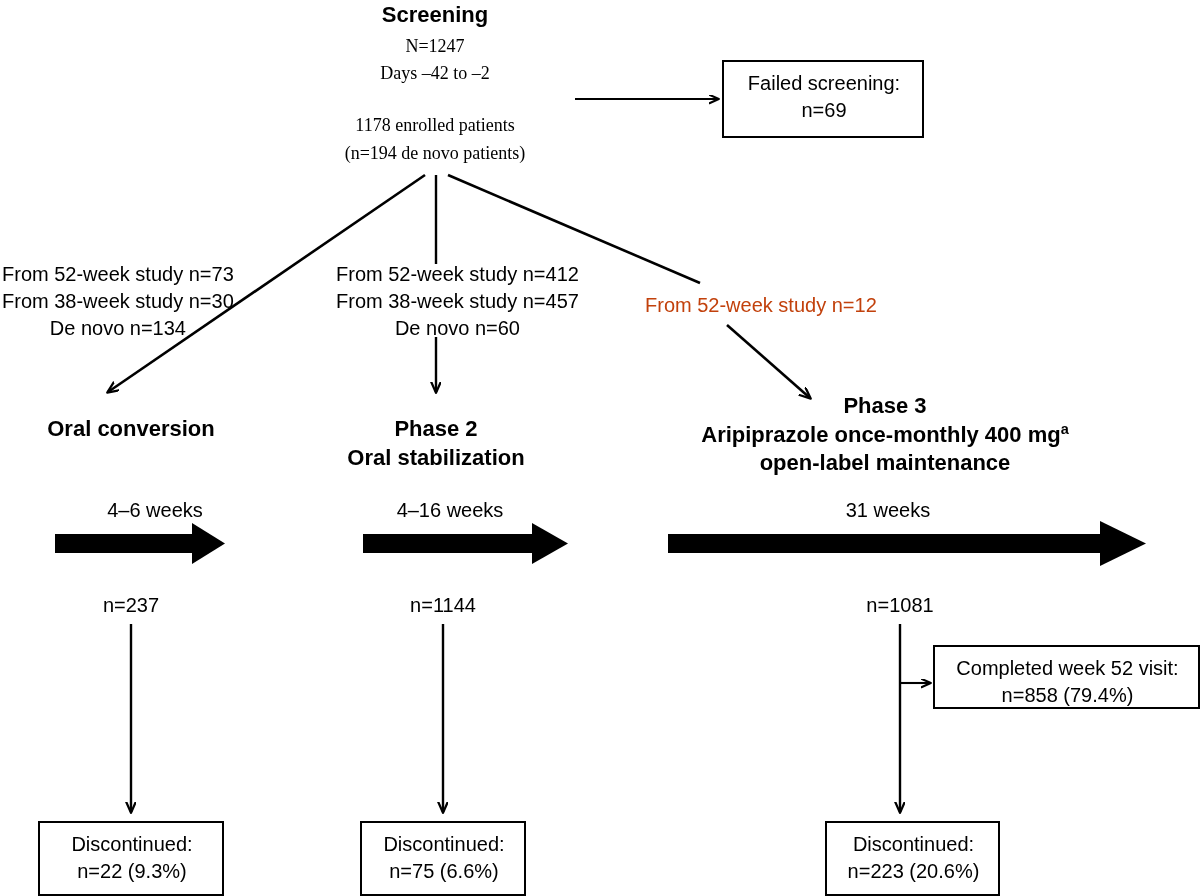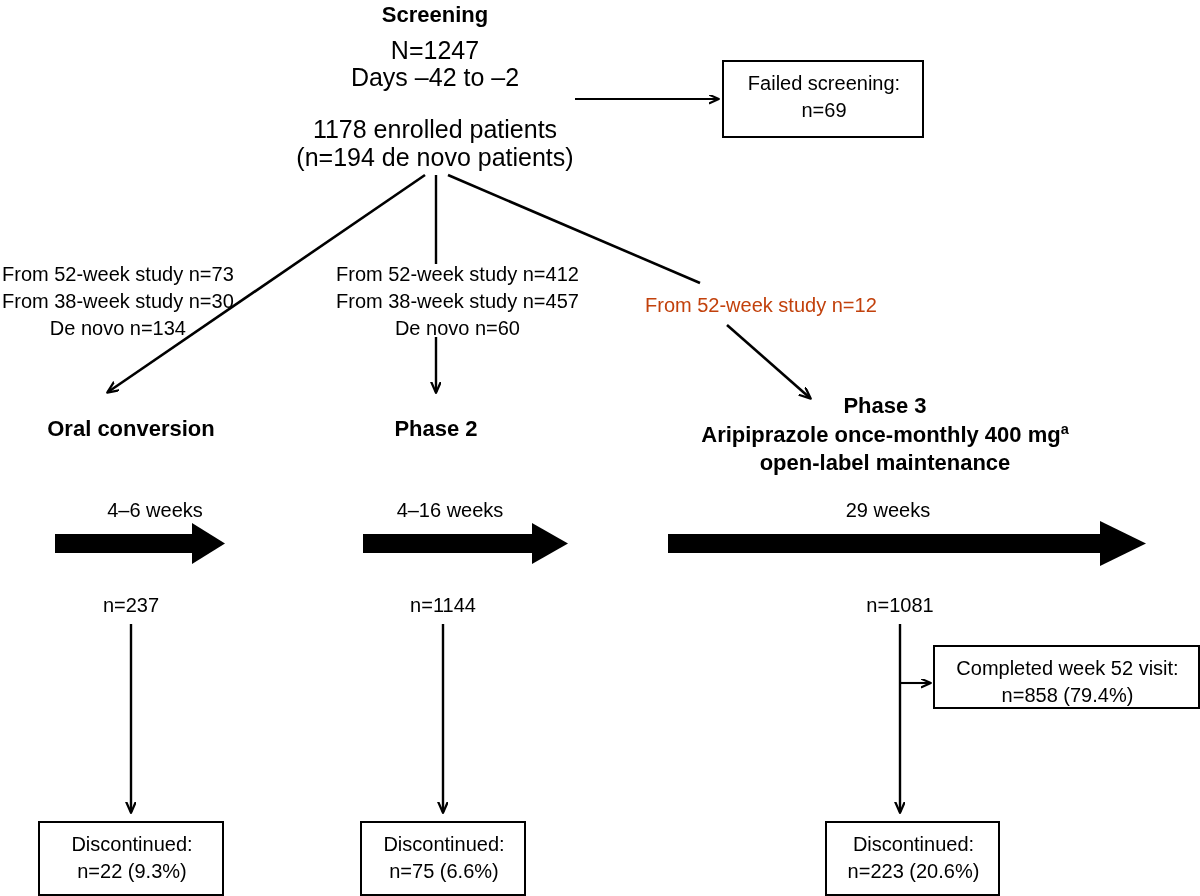--- a/index.html
+++ b/index.html
@@ -38,21 +38,21 @@
     white-space: nowrap;
   }
   .block.left-align {
     text-align: left;
     transform: none;
   }
   .bold {
     font-weight: bold;
   }
   .s22 { font-size: 22px; }
-  .s21 { font-size: 25px; }
+  .s21 { font-size: 18px; font-family: Liberation Serif, serif; }
   .s20 { font-size: 20px; }
   .box {
     position: absolute;
     border: 2px solid #000;
     background: #fff;
     box-sizing: border-box;
     font-size: 20px;
     line-height: 1.35;
     padding: 8px 10px 8px 12px;
     text-align: center;
@@ -147,31 +147,32 @@
   </div>
 
   <div class="txt s20" style="left:645px; top:292px;">From 52-week study n=12</div>
 
   <div class="phase-head" style="left:131px; top:415px;">
     <div>Oral conversion</div>
   </div>
 
   <div class="phase-head" style="left:436px; top:415px;">
     <div>Phase 2</div>
+    <div>Oral stabilization</div>
   </div>
 
   <div class="phase-head" style="left:885px; top:392px;">
     <div>Phase 3</div>
     <div><span>Aripiprazole once-monthly 400 mg</span><sup>a</sup></div>
     <div>open-label maintenance</div>
   </div>
 
   <div class="block s20" style="left:131px; top:497px;margin-left:24px;">4–6 weeks</div>
   <div class="block s20" style="left:450px; top:497px;">4–16 weeks</div>
-  <div class="block s20" style="left:888px; top:497px;">29 weeks</div>
+  <div class="block s20" style="left:888px; top:497px;">31 weeks</div>
 
   <div class="block s20" style="left:131px; top:592px;">n=237</div>
   <div class="block s20" style="left:443px; top:592px;">n=1144</div>
   <div class="block s20" style="left:900px; top:592px;">n=1081</div>
 
   <div class="box" style="left:933px; top:645px; width:267px; height:64px;">
     <div>Completed week 52 visit:</div>
     <div>n=858 (79.4%)</div>
   </div>
 

